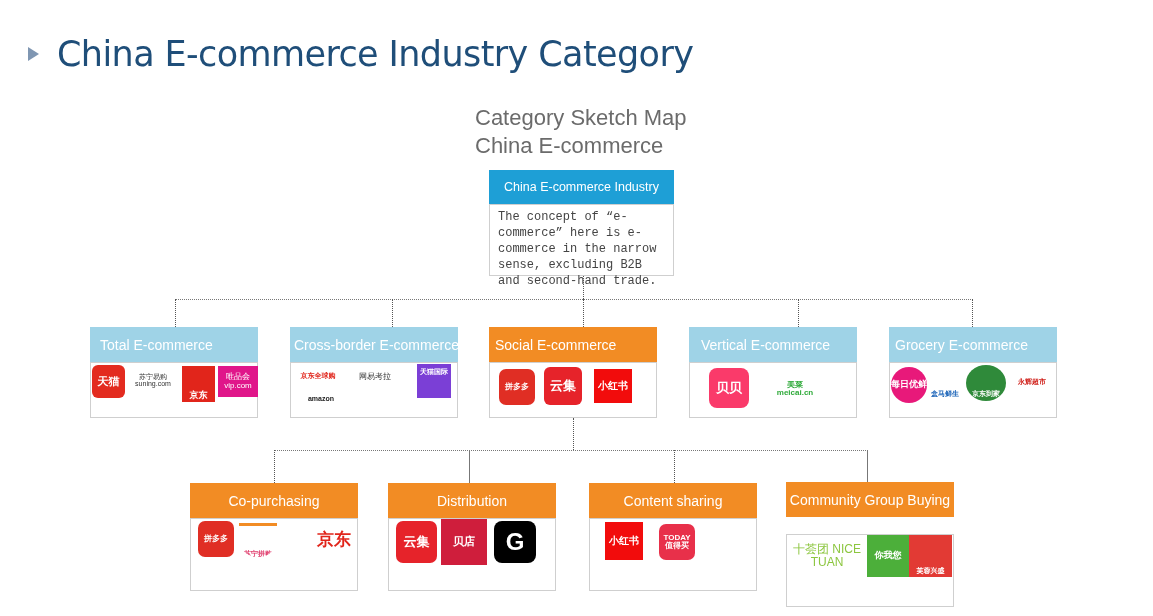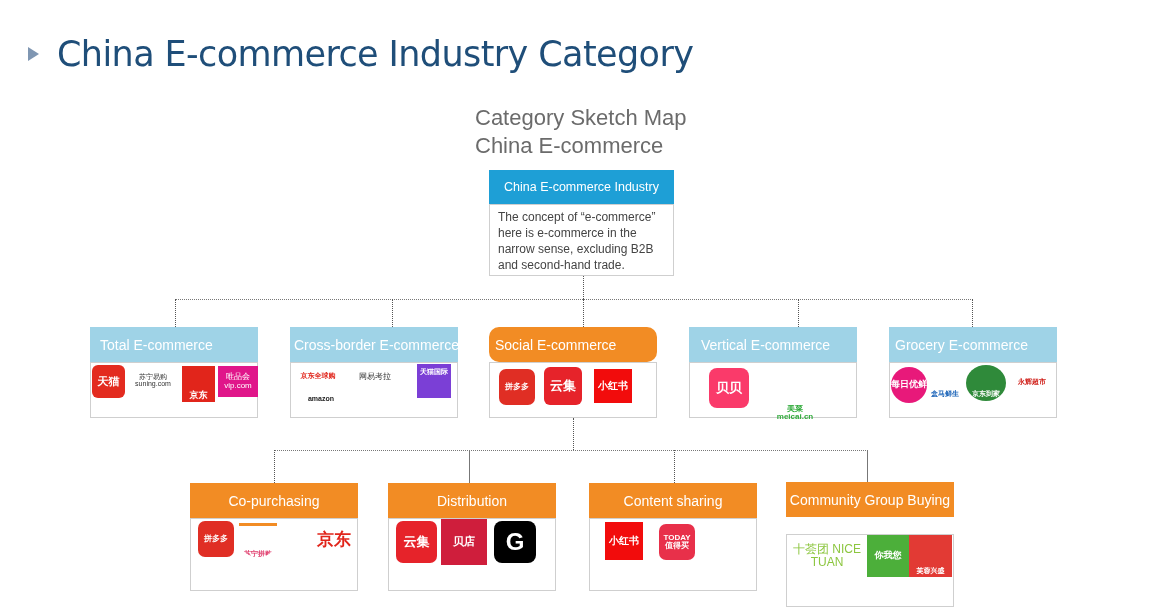--- a/index.html
+++ b/index.html
@@ -2,21 +2,21 @@
 <html><head>
 <meta charset="utf-8">
 <style>
   html, body { margin:0; padding:0; background:#ffffff; }
   body { width:1153px; height:616px; position:relative; overflow:hidden; font-family:"Liberation Sans", sans-serif; }
   .abs { position:absolute; }
   .title-arrow { left:28px; top:47px; width:0; height:0; border-top:7px solid transparent; border-bottom:7px solid transparent; border-left:11px solid #7f96b2; }
   .page-title { left:57px; top:34px; font-family:"DejaVu Sans", sans-serif; font-weight:normal; font-size:35px; color:#1f4e79; letter-spacing:-0.6px; white-space:nowrap; }
   .sketch-title { left:475px; top:104px; font-size:22px; line-height:28px; color:#6b6b6b; }
   .root-head { left:489px; top:170px; width:185px; height:34px; background:#1e9fd6; color:#fff; font-size:12.5px; display:flex; align-items:center; justify-content:center; }
-  .root-body { left:489px; top:204px; width:185px; height:72px; border:1px solid #cfcfcf; box-sizing:border-box; padding:4px 8px; font-size:12px; line-height:16px; color:#444; background:#fff; }
+  .root-body { left:489px; top:204px; width:185px; height:72px; border:1px solid #cfcfcf; box-sizing:border-box; padding:4px 8px; font-size:12px; line-height:16px; color:#444; background:#fff;font-family:Liberation Mono, monospace; }
   .node-head { display:flex; align-items:center; white-space:nowrap; overflow:hidden; color:#fff; }
   .blue { background:#9fd3e7; }
   .orange { background:#f28c24; }
   .node-body { border:1px solid #cfcfcf; box-sizing:border-box; background:#fff; }
   .logo { position:absolute; display:flex; align-items:center; justify-content:center; text-align:center; font-weight:bold; overflow:hidden; line-height:1.05; }
   .vl { position:absolute; width:0; border-left:1px dotted #555; }
   .hl { position:absolute; height:0; border-top:1px dotted #777; }
   .vs { position:absolute; width:0; border-left:1px solid #777; }
 </style>
 </head>
@@ -50,31 +50,31 @@
 </div>
 
 <div class="abs node-head blue" style="left:290px;top:327px;width:168px;height:35px;font-size:14px;padding-left:4px;box-sizing:border-box;">Cross-border E-commerce</div>
 <div class="abs node-body" style="left:290px;top:362px;width:168px;height:56px;">
   <div class="logo" style="left:6px;top:6px;width:42px;height:14px;color:#e1251b;font-size:7px;">京东全球购</div>
   <div class="logo" style="left:52px;top:6px;width:64px;height:16px;color:#333;font-size:8px;font-weight:normal;">网易考拉</div>
   <div class="logo" style="left:126px;top:1px;width:34px;height:34px;background:#7b3fd6;color:#fff;font-size:7px;align-items:flex-start;padding-top:4px;box-sizing:border-box;">天猫国际</div>
   <div class="logo" style="left:12px;top:30px;width:36px;height:12px;color:#222;font-size:7px;">amazon</div>
 </div>
 
-<div class="abs node-head orange" style="left:489px;top:327px;width:168px;height:35px;font-size:14px;padding-left:6px;box-sizing:border-box;border-radius:10px;">Social E-commerce</div>
+<div class="abs node-head orange" style="left:489px;top:327px;width:168px;height:35px;font-size:14px;padding-left:6px;box-sizing:border-box;">Social E-commerce</div>
 <div class="abs node-body" style="left:489px;top:362px;width:168px;height:56px;">
   <div class="logo" style="left:9px;top:6px;width:36px;height:36px;background:#e02e24;color:#fff;border-radius:7px;font-size:8px;">拼多多</div>
   <div class="logo" style="left:54px;top:4px;width:38px;height:38px;background:#e6232a;color:#fff;border-radius:6px;font-size:13px;">云集</div>
   <div class="logo" style="left:104px;top:6px;width:38px;height:34px;background:#f20c0c;color:#fff;font-size:10px;">小红书</div>
 </div>
 
 <div class="abs node-head blue" style="left:689px;top:327px;width:168px;height:35px;font-size:14px;padding-left:12px;box-sizing:border-box;">Vertical E-commerce</div>
 <div class="abs node-body" style="left:689px;top:362px;width:168px;height:56px;">
   <div class="logo" style="left:19px;top:5px;width:40px;height:40px;background:#fa3a6a;color:#fff;border-radius:8px;font-size:13px;">贝贝</div>
-  <div class="logo" style="left:80px;top:18px;width:50px;height:16px;color:#2faa3a;font-size:8px;margin-top:24px;">美菜 meicai.cn</div>
+  <div class="logo" style="left:80px;top:18px;width:50px;height:16px;color:#2faa3a;font-size:8px;">美菜 meicai.cn</div>
 </div>
 
 <div class="abs node-head blue" style="left:889px;top:327px;width:168px;height:35px;font-size:14px;padding-left:6px;box-sizing:border-box;">Grocery E-commerce</div>
 <div class="abs node-body" style="left:889px;top:362px;width:168px;height:56px;">
   <div class="logo" style="left:1px;top:4px;width:36px;height:36px;background:#e8197a;color:#fff;border-radius:50% 18px 18px 50%;font-size:9px;">每日优鲜</div>
   <div class="logo" style="left:38px;top:8px;width:34px;height:26px;color:#1a63b8;font-size:7px;align-items:flex-end;">盒马鲜生</div>
   <div class="logo" style="left:76px;top:2px;width:40px;height:36px;background:#2f8a3a;color:#fff;border-radius:50%;font-size:7px;align-items:flex-end;padding-bottom:4px;box-sizing:border-box;">京东到家</div>
   <div class="logo" style="left:120px;top:12px;width:44px;height:14px;color:#d0211b;font-size:7px;">永辉超市</div>
 </div>
 

